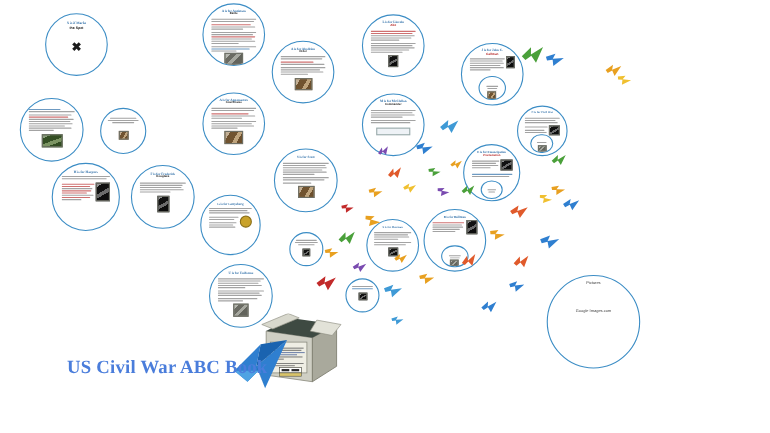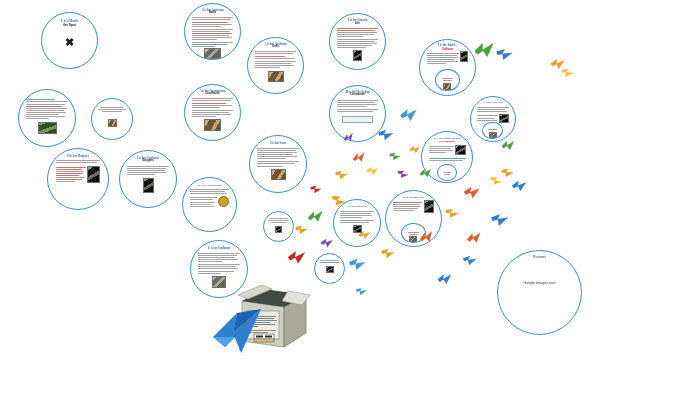--- a/index.html
+++ b/index.html
@@ -678,14 +678,15 @@
 
   <div class="bird" style="left:211px;top:307px;">
     <svg width="52" height="48" viewBox="0 0 52 48">
       <path d="M2 30 L26 6 L22 26 L50 2 L30 46 L24 30 L14 40 Z" fill="#2f7fd0"></path>
       <path d="M26 6 L22 26 L50 2 Z" fill="#1a63b0"></path>
       <path d="M2 30 L14 40 L24 30 Z" fill="#4fa3e3"></path>
       <path d="M24 30 L30 46 L22 26 Z" fill="#12538f"></path>
     </svg>
   </div>
 
+  <div id="title" style="left:61px;top:324px;font-size:17px;">US Civil War ABC Book</div>
 
 </div>
 
 </body></html>

